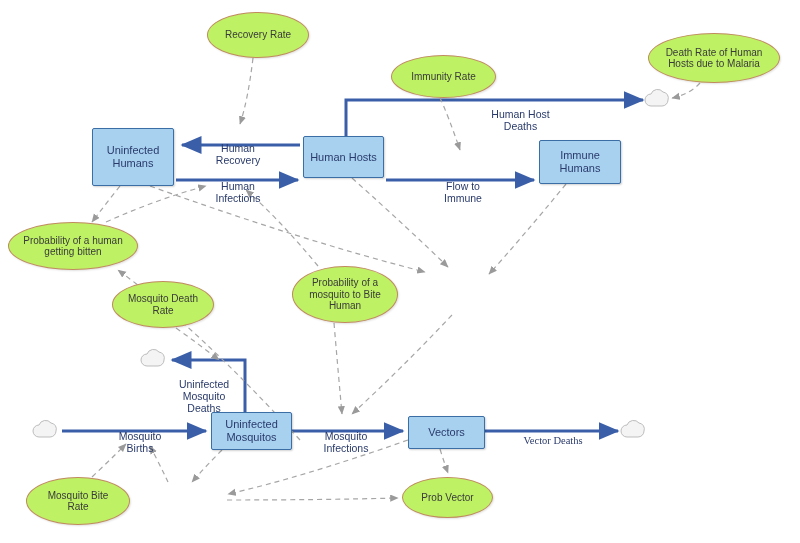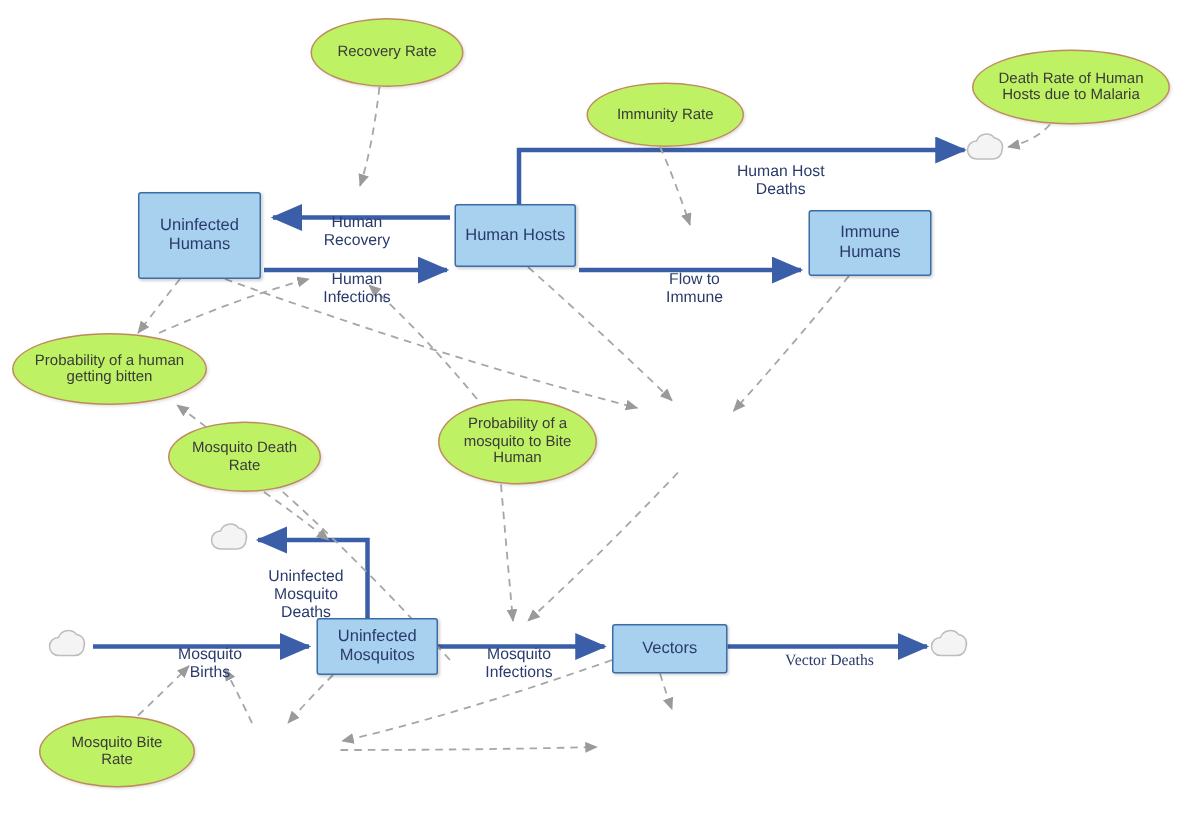--- a/index.html
+++ b/index.html
@@ -191,20 +191,23 @@
   </div>
   <div class="node aux" style="left:292px; top:266px; width:106px; height:57px;">
     <span>Probability of a
 mosquito to Bite
 Human</span>
   </div>
   <div class="node aux" style="left:26px;  top:477px; width:104px; height:48px;">
     <span>Mosquito Bite
 Rate</span>
   </div>
+  <div class="node aux" style="left:402px; top:477px; width:91px;  height:41px;">
+    <span>Prob Vector</span>
+  </div>
 
   <div class="flowlabel" style="left:207px; top:130px; width:62px;">
     <span>Human
 Recovery</span>
   </div>
   <div class="flowlabel" style="left:204px; top:168px; width:68px;">
     <span>Human
 Infections</span>
   </div>
   <div class="flowlabel" style="left:482px; top:96px;  width:77px;">

